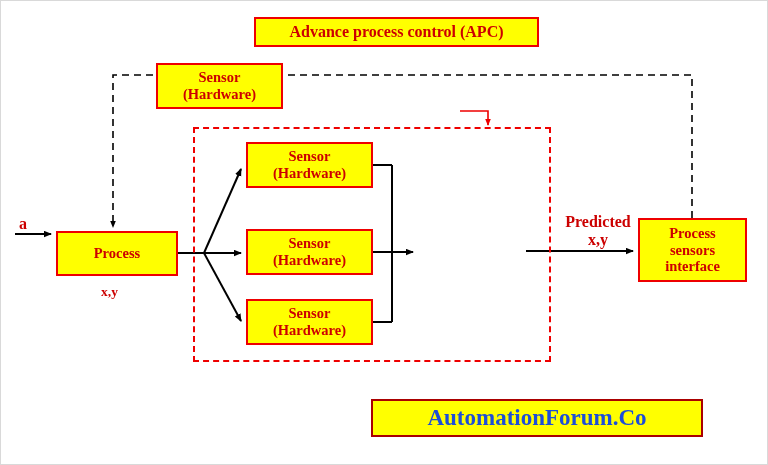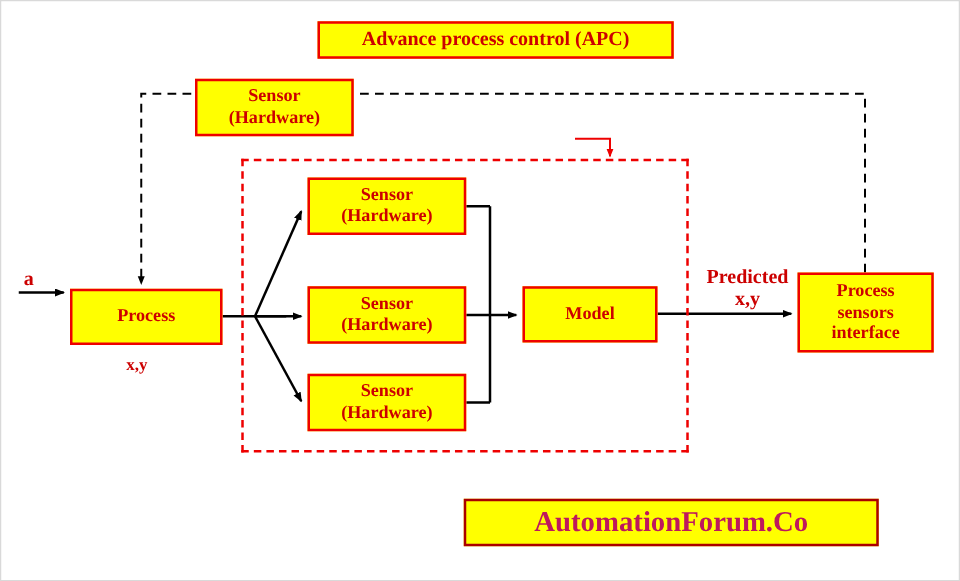--- a/index.html
+++ b/index.html
@@ -129,21 +129,21 @@
     width: 68px;
   }
   .watermark {
     position: absolute;
     left: 370px;
     top: 398px;
     width: 332px;
     height: 38px;
     background: #ffff00;
     border: 2px solid #aa0000;
-    color: #be185d;
+    color: #1d4ed8;
     font-weight: bold;
     font-size: 23px;
     display: flex;
     align-items: center;
     justify-content: center;
     box-sizing: border-box;
     font-family: "Liberation Serif", serif;
   }
   svg.wires {
     position: absolute;
@@ -228,23 +228,20 @@
     </span>
   </div>
 
   <div class="box sensor-c">
     <span>
       <span>Sensor</span>
       <span>(Hardware)</span>
     </span>
   </div>
 
-  <div class="box model-box">
-    <span>Model</span>
-  </div>
 
   <div class="box pci-box">
     <span>
       <span>Process</span>
       <span>sensors</span>
       <span>interface</span>
     </span>
   </div>
 
   <div class="label label-a">a</div>

